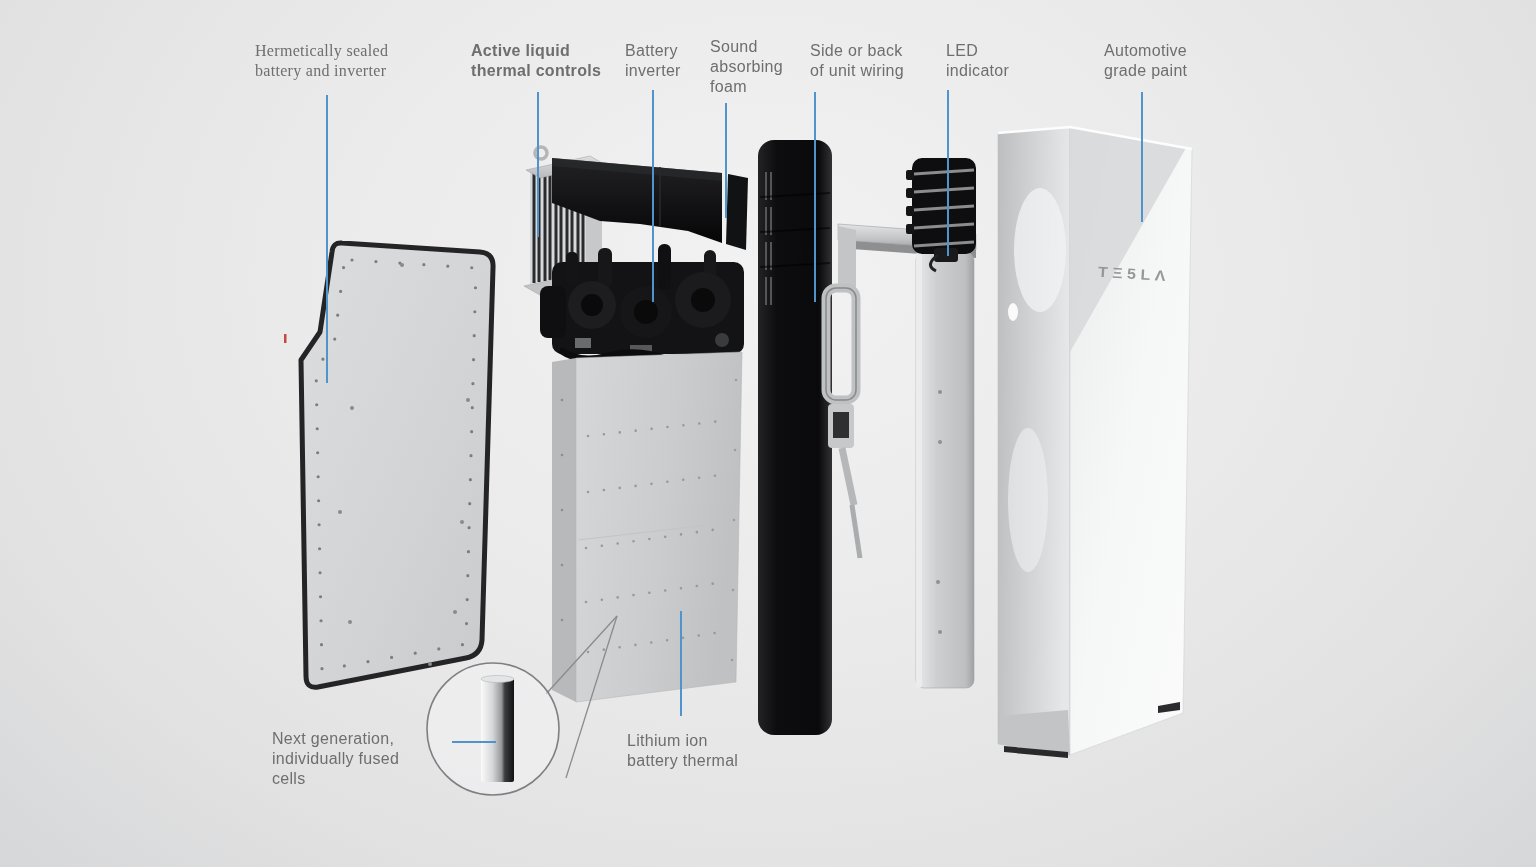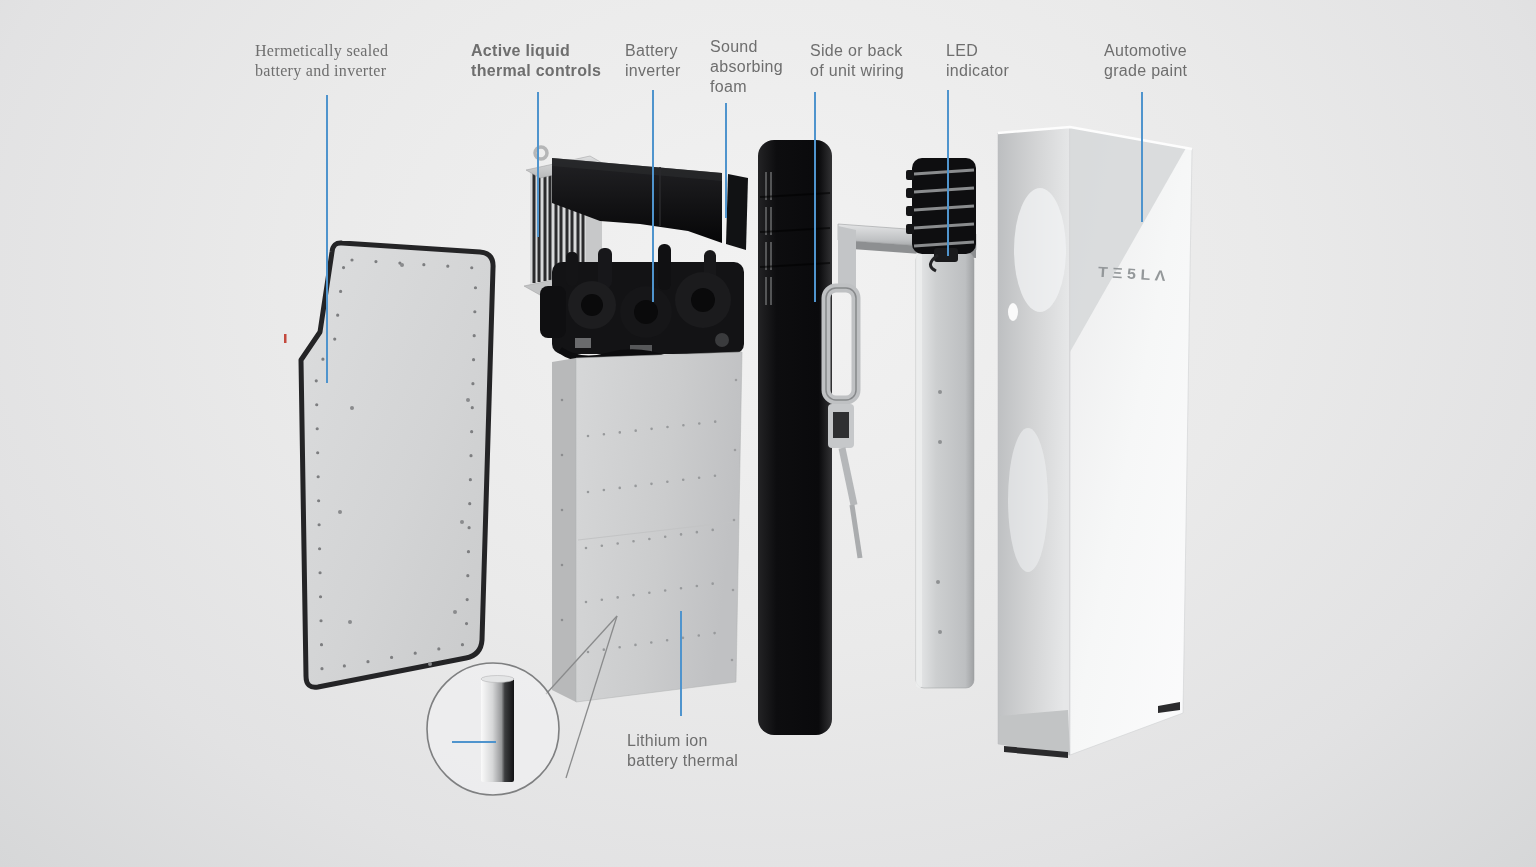--- a/index.html
+++ b/index.html
@@ -293,16 +293,21 @@
   <div class="callout" style="left:1104px;top:41px;">
     <span>Automotive</span>
     <span>grade paint</span>
   </div>
 
   <div class="callout" style="left:627px;top:731px;">
     <span>Lithium ion</span>
     <span>battery thermal</span>
   </div>
 
+  <div class="callout" style="left:272px;top:729px;">
+    <span>Next generation,</span>
+    <span>individually fused</span>
+    <span>cells</span>
+  </div>
 
   <div class="logo">TΞ5LΛ</div>
 
 </div>
 
 </body></html>

